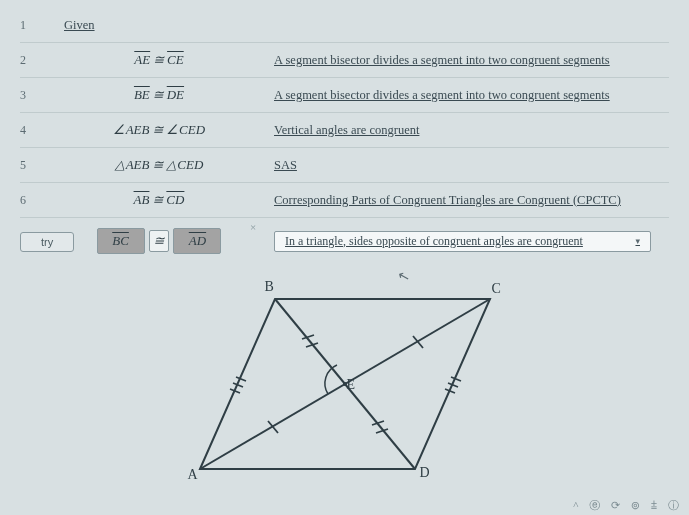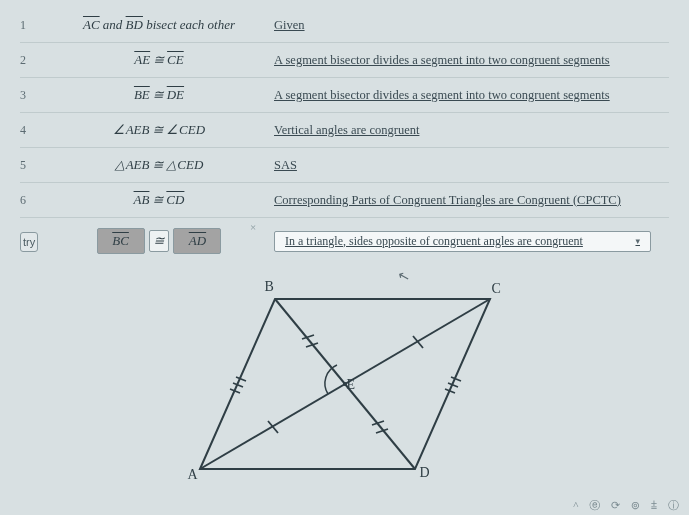--- a/index.html
+++ b/index.html
@@ -47,21 +47,21 @@
     text-decoration: overline;
     font-style: italic;
   }
   .cong { padding: 0 3px; }
   .angle { padding-right: 1px; }
   .tri { padding-right: 1px; }
   .try-btn {
     border: 1px solid #8a9aa0;
     background: #e2e8ea;
     font-size: 11px;
-    padding: 3px 2px;
+    padding: 3px 20px;
     border-radius: 3px;
     color: #4a5a60;
     cursor: pointer;
     margin-top:2px;
   }
   .input-row .statement-col {
     display:flex;
     align-items:center;
     justify-content:center;
     gap:4px;
@@ -140,21 +140,20 @@
     letter-spacing:4px;
   }
 </style>
 </head>
 <body>
 
 <div class="proof-table">
 
   <div class="row">
     <div class="step-col">1</div>
-    <div class="statement-col"><span class="overline">AC</span> and <span class="overline">BD</span> bisect each other</div>
     <div class="reason-col">Given</div>
   </div>
 
   <div class="row">
     <div class="step-col">2</div>
     <div class="statement-col"><span class="overline">AE</span><span class="cong">≅</span><span class="overline">CE</span></div>
     <div class="reason-col">A segment bisector divides a segment into two congruent segments</div>
   </div>
 
   <div class="row">

